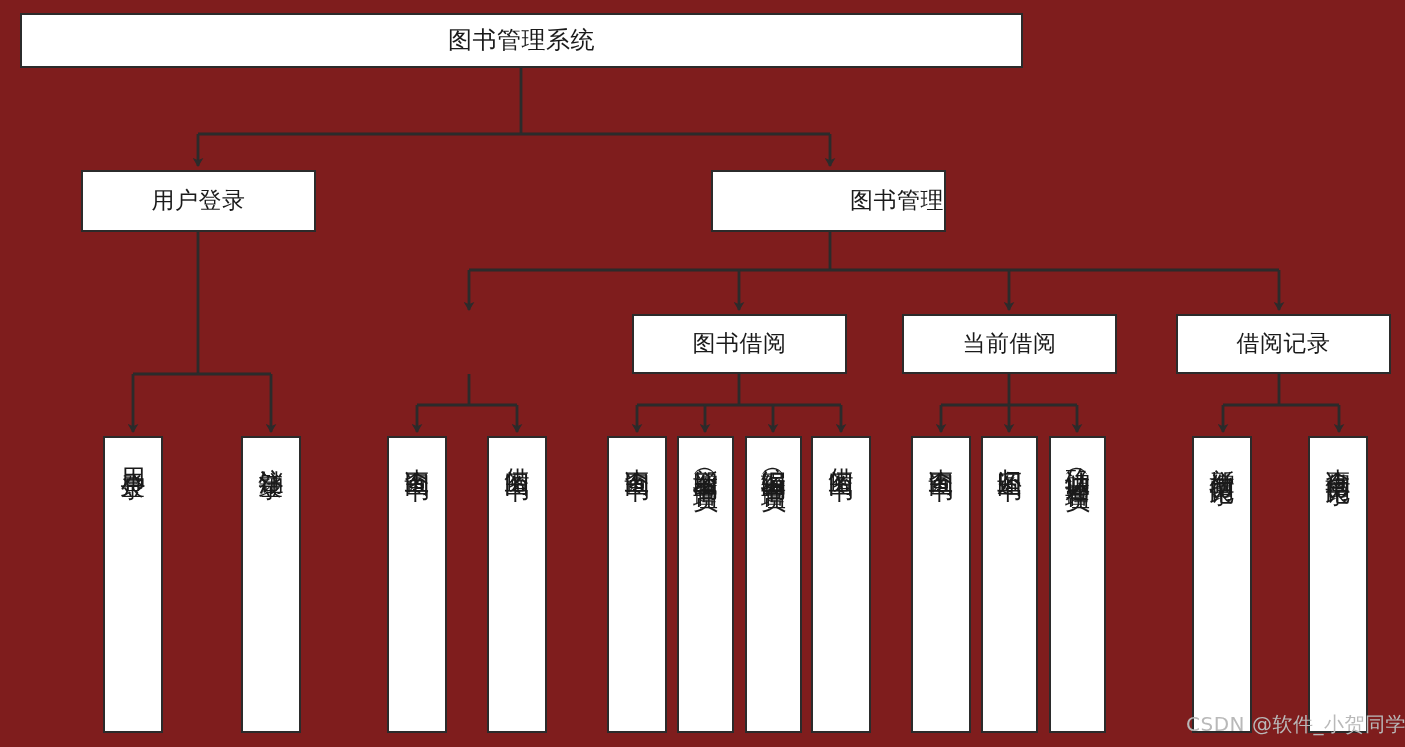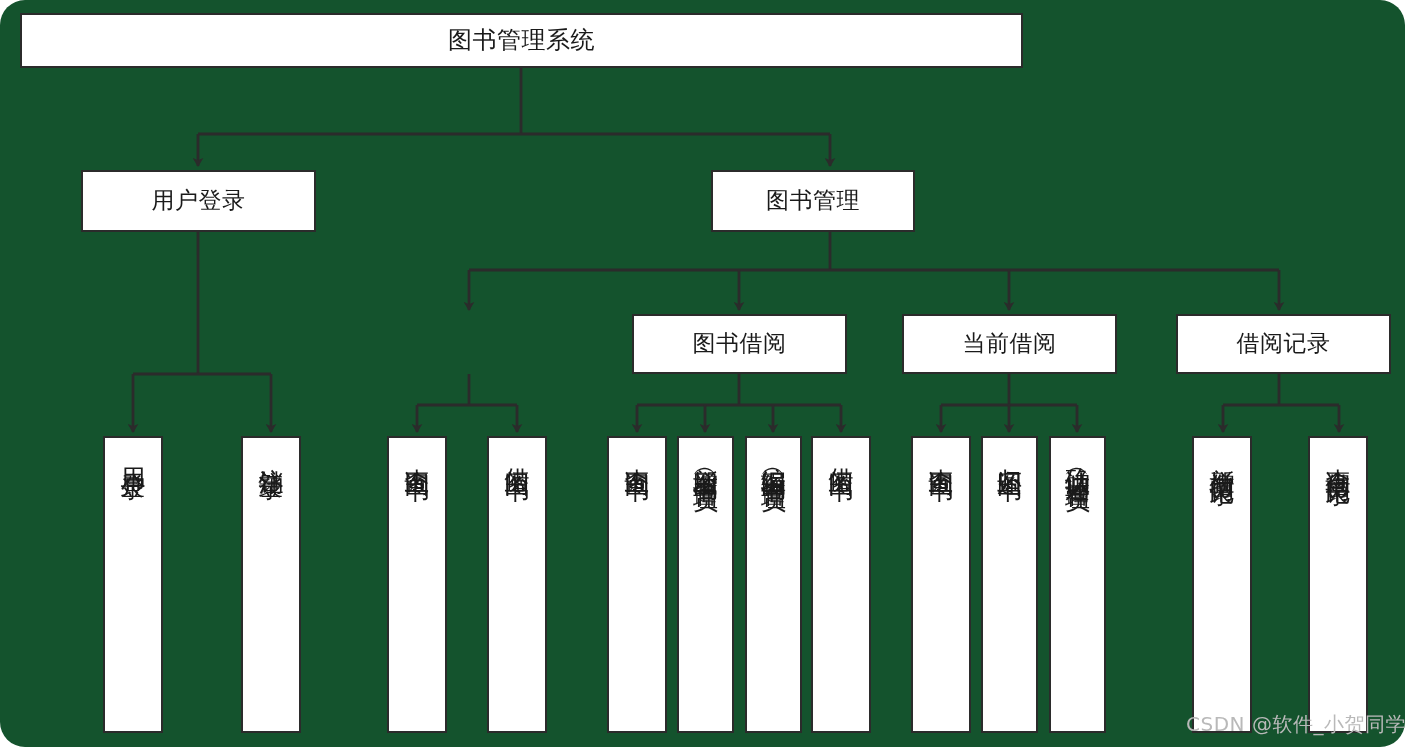--- a/index.html
+++ b/index.html
@@ -8,23 +8,22 @@
     padding: 0;
     background: #ffffff;
   }
   body {
     font-family: "DejaVu Sans", "Liberation Sans", sans-serif;
   }
   #canvas {
     position: relative;
     width: 1405px;
     height: 747px;
-    background: #14532d;
+    background: #7f1d1d;
     overflow: hidden;
-    border-radius: 25px;
   }
   
   .node {
     position: absolute;
     box-sizing: border-box;
     background: #ffffff;
     border: 2.5px solid #2b2b2b;
     display: flex;
     align-items: center;
     justify-content: center;
@@ -132,21 +131,21 @@
   </svg>
 
   <div class="node h root" style="left:20px; top:13px; width:1003px; height:55px;">
     <span class="label">图书管理系统</span>
   </div>
 
   <div class="node h" style="left:81px; top:170px; width:235px; height:62px;">
     <span class="label">用户登录</span>
   </div>
 
-  <div class="node h" style="left:711px; top:170px; width:204px; height:62px;">
+  <div class="node h" style="left:711px; top:170px; width:235px; height:62px;justify-content:flex-end;">
     <span class="label">图书管理</span>
   </div>
 
 
   <div class="node h" style="left:632px; top:314px; width:215px; height:60px;">
     <span class="label">图书借阅</span>
   </div>
 
   <div class="node h" style="left:902px; top:314px; width:215px; height:60px;">
     <span class="label">当前借阅</span>

